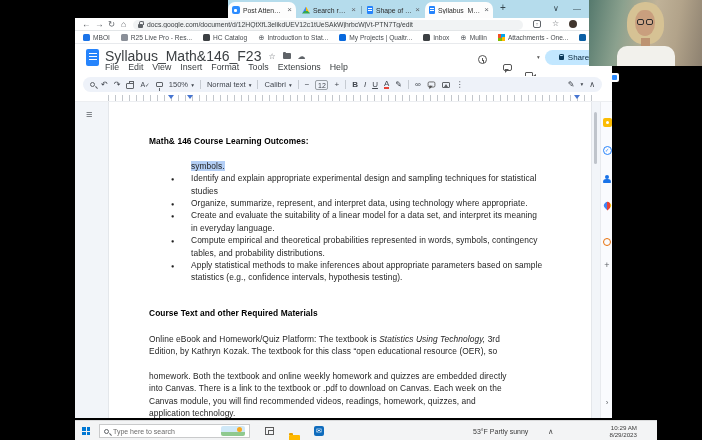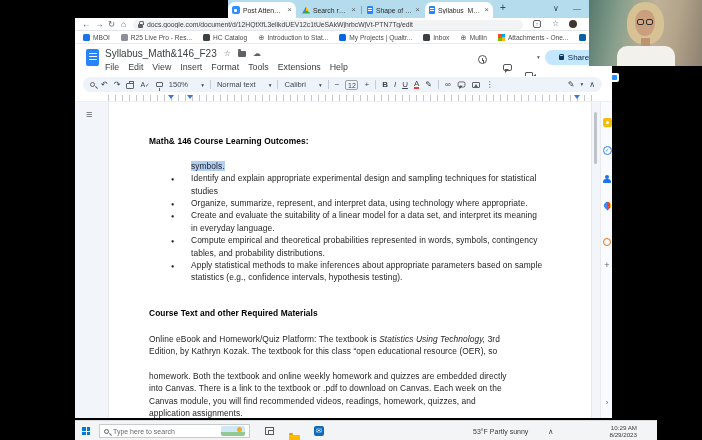--- a/index.html
+++ b/index.html
@@ -41,21 +41,21 @@
   .bm .bl{font-size:6.6px;color:#474b4f;white-space:nowrap;}
   .bi{width:7px;height:7px;border-radius:1.5px;flex:none;}
   .bg{font-size:7.5px;color:#5f6368;line-height:7px;flex:none;}
   .msgrid{width:7px;height:7px;flex:none;background:conic-gradient(#00a4ef 0 25%,#ffb900 0 50%,#7fba00 0 75%,#f25022 0);}
 
   
   .dochead{left:0;top:44px;width:537px;height:32px;background:#fff;}
   .docicon{left:11px;top:5px;width:13px;height:17px;background:#2684fc;border-radius:2px;position:absolute;}
   .docicon::after{content:"";position:absolute;left:2.5px;top:4px;width:8px;height:8px;
     background:repeating-linear-gradient(#fff 0 1px,transparent 1px 3px);}
-  .doctitle{font-size:10px;color:#3c4043;}
+  .doctitle{font-size:14px;color:#3c4043;}
   .titlerow{left:30px;top:4px;display:flex;align-items:center;gap:7px;}
   .tico{font-size:8px;color:#5f6368;}
   .folderico{width:8px;height:6px;background:#5f6368;border-radius:1px;position:relative;}
   .folderico::before{content:"";position:absolute;left:0;top:-1.5px;width:3px;height:2px;background:#5f6368;border-radius:1px 1px 0 0;}
   .menus{left:30px;top:18px;display:flex;gap:9px;}
   .menu{font-size:8.8px;color:#3c4043;}
   .clockic{width:9px;height:9px;border:1px solid #555;border-radius:50%;position:relative;}
   .clockic::after{content:"";position:absolute;left:3px;top:1.5px;width:1px;height:3px;background:#555;box-shadow:1px 2px 0 -0px #555;}
   .bubble{width:9px;height:7px;border:1px solid #555;border-radius:2px;position:relative;}
   .bubble::after{content:"";position:absolute;left:1px;bottom:-3px;border:2px solid transparent;border-top-color:#555;border-left-color:#555;width:0;height:0;}
@@ -64,21 +64,21 @@
   .sharebtn{left:470px;top:6px;width:58px;height:15px;border-radius:8px;background:#c2e7ff;display:flex;align-items:center;justify-content:center;gap:4px;}
   .sharebtn .slock{width:5px;height:4px;background:#0b3a5c;border-radius:1px;position:relative;margin-top:1px;}
   .sharebtn .slock::before{content:"";position:absolute;left:0.5px;top:-2.5px;width:3px;height:3px;border:1px solid #0b3a5c;border-bottom:none;border-radius:2px 2px 0 0;}
   .sharebtn .stxt{font-size:8px;color:#07263d;}
 
   
   .tbrow{left:0;top:76px;width:537px;height:17px;background:#fff;}
   .tbpill{left:8px;top:1px;width:519px;height:15px;background:#eef2f9;border-radius:8px;display:flex;align-items:center;padding:0 7px;gap:6px;}
   .ti{font-size:8px;color:#41464e;line-height:9px;flex:none;}
   .tsep{width:1px;height:9px;background:#c6cbd2;flex:none;}
-  .tsel{display:flex;align-items:center;gap:13px;flex:none;}
+  .tsel{display:flex;align-items:center;gap:3px;flex:none;}
   .tsel .lab{font-size:7.6px;color:#41464e;}
   .tsel .car{font-size:5.5px;color:#41464e;}
   .mag{width:5px;height:5px;border:1px solid #5f6368;border-radius:50%;position:relative;flex:none;}
   .mag::after{content:"";position:absolute;left:4px;top:4px;width:3px;height:1px;background:#5f6368;transform:rotate(45deg);}
   .printer{width:8px;height:6px;border:1px solid #5f6368;border-radius:1px;position:relative;flex:none;margin-top:2px;}
   .printer::before{content:"";position:absolute;left:1.5px;top:-3px;width:3.5px;height:2.5px;border:1px solid #5f6368;border-bottom:none;}
   .spell{font-size:7px;color:#41464e;flex:none;}
   .spell .chk{font-size:5.5px;color:#41464e;}
   .roller{width:7px;height:5px;border:1px solid #5f6368;border-radius:1px;position:relative;flex:none;}
   .roller::after{content:"";position:absolute;left:2.5px;top:5px;width:1px;height:3px;background:#5f6368;}
@@ -334,21 +334,21 @@
         <div class="dl b" style="top:133px;"><span>Compute empirical and theoretical probabilities represented in words, symbols, contingency</span></div>
         <div class="dl c" style="top:146px;"><span>tables, and probability distributions.</span></div>
         <div class="dl b" style="top:158px;"><span>Apply statistical methods to make inferences about appropriate parameters based on sample</span></div>
         <div class="dl c" style="top:170px;"><span>statistics (e.g., confidence intervals, hypothesis testing).</span></div>
         <div class="dl h" style="top:206px;"><span>Course Text and other Required Materials</span></div>
         <div class="dl p" style="top:232px;"><span>Online eBook and Homework/Quiz  Platform: The textbook is </span><span class="it">Statistics Using Technology,</span><span> 3rd</span></div>
         <div class="dl p" style="top:244px;"><span>Edition, by Kathryn Kozak. The textbook for this class “open educational resource (OER), so</span></div>
         <div class="dl p" style="top:269px;"><span>homework. Both the textbook and online weekly homework and quizzes are  embedded directly</span></div>
         <div class="dl p" style="top:281px;"><span>into Canvas. There is a link to the textbook or .pdf to download on Canvas. Each week on the</span></div>
         <div class="dl p" style="top:294px;"><span>Canvas module, you will find recommended videos, readings, homework, quizzes, and</span></div>
-        <div class="dl p" style="top:306px;"><span>application assignments.</span></div>
+        <div class="dl p" style="top:306px;"><span>application technology.</span></div>
       </div>
 
       <div class="abs scrollthumb"></div>
 
       <div class="abs sidepanel">
         <div class="sico" style="top:16px;">
             <span class="keep"></span>
           </div>
         <div class="sico" style="top:44px;">
             <span class="tasks">✓</span>

